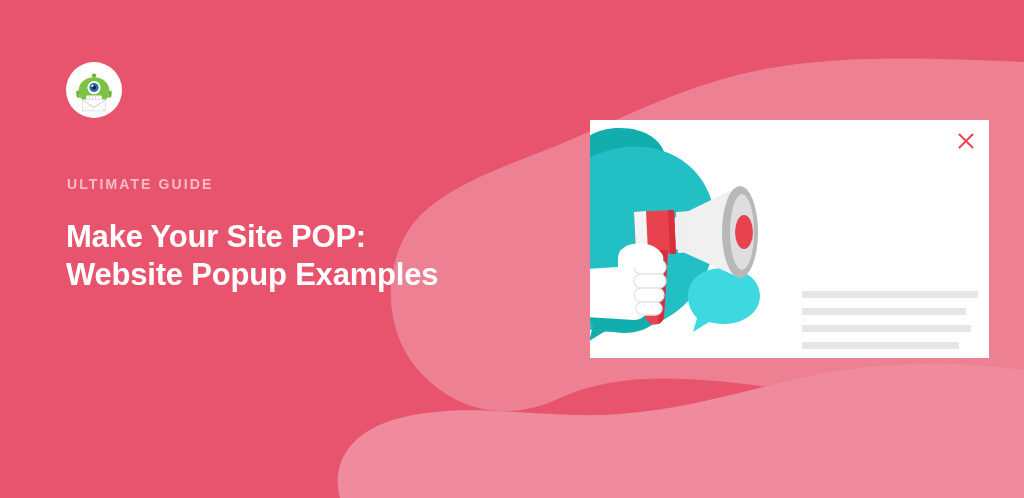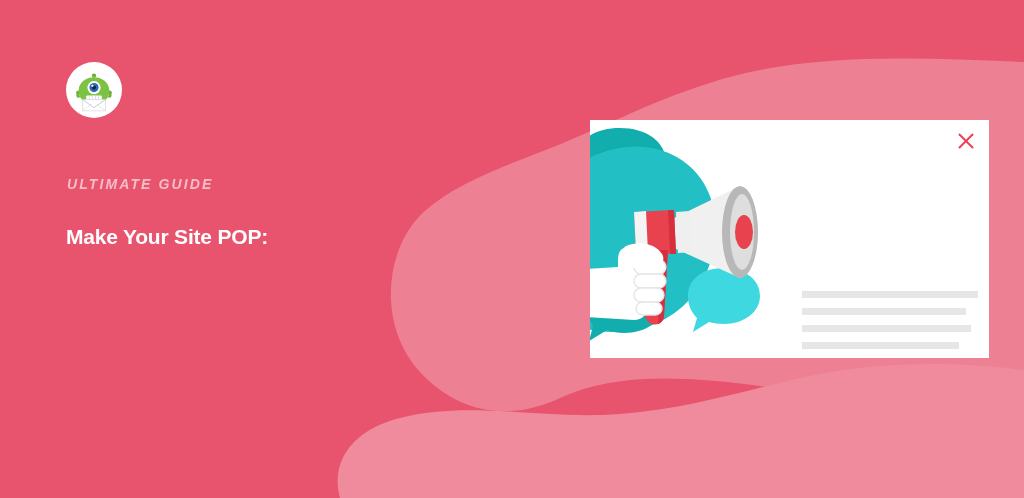--- a/index.html
+++ b/index.html
@@ -53,29 +53,28 @@
   .eyebrow{
     position:absolute;
     left:1px;
     top:177px;
     font-size:14px;
     font-weight:bold;
     letter-spacing:2.1px;
     color:#f7bdc6;
     line-height:1;
     white-space:nowrap;
-    font-style:italic;
   }
 
   .headline{
     position:absolute;
     left:0px;
     top:218px;
     width:440px;
-    font-size:21px;
+    font-size:31px;
     font-weight:bold;
     line-height:38px;
     color:#ffffff;
     letter-spacing:-0.2px;
   }
   .headline .hl-line{ display:block; white-space:nowrap; }
 
   
   .popup-card{
     position:absolute;
@@ -181,20 +180,21 @@
         <path d="M16.6 37.6h22.8v11.2H16.6z" fill="none" stroke="#d7dbde" stroke-width="0.8"></path>
         <path d="M16.6 37.6L28 45.6l11.4-8" fill="none" stroke="#c8cdd1" stroke-width="1"></path>
         <path d="M16.6 48.8l8.6-6.6M39.4 48.8l-8.6-6.6" fill="none" stroke="#dfe3e6" stroke-width="0.8"></path>
       </svg>
     </div>
 
     <div class="eyebrow">ULTIMATE GUIDE</div>
 
     <h1 class="headline">
       <span class="hl-line">Make Your Site POP:</span>
+      <span class="hl-line">Website Popup Examples</span>
     </h1>
   </div>
 
   <div class="popup-card">
 
     <div class="popup-illustration">
       <svg width="180" height="238" viewBox="0 0 180 238" xmlns="http://www.w3.org/2000/svg">
         <defs>
           <clipPath id="panelClip">
               <rect x="0" y="0" width="180" height="238"></rect>

